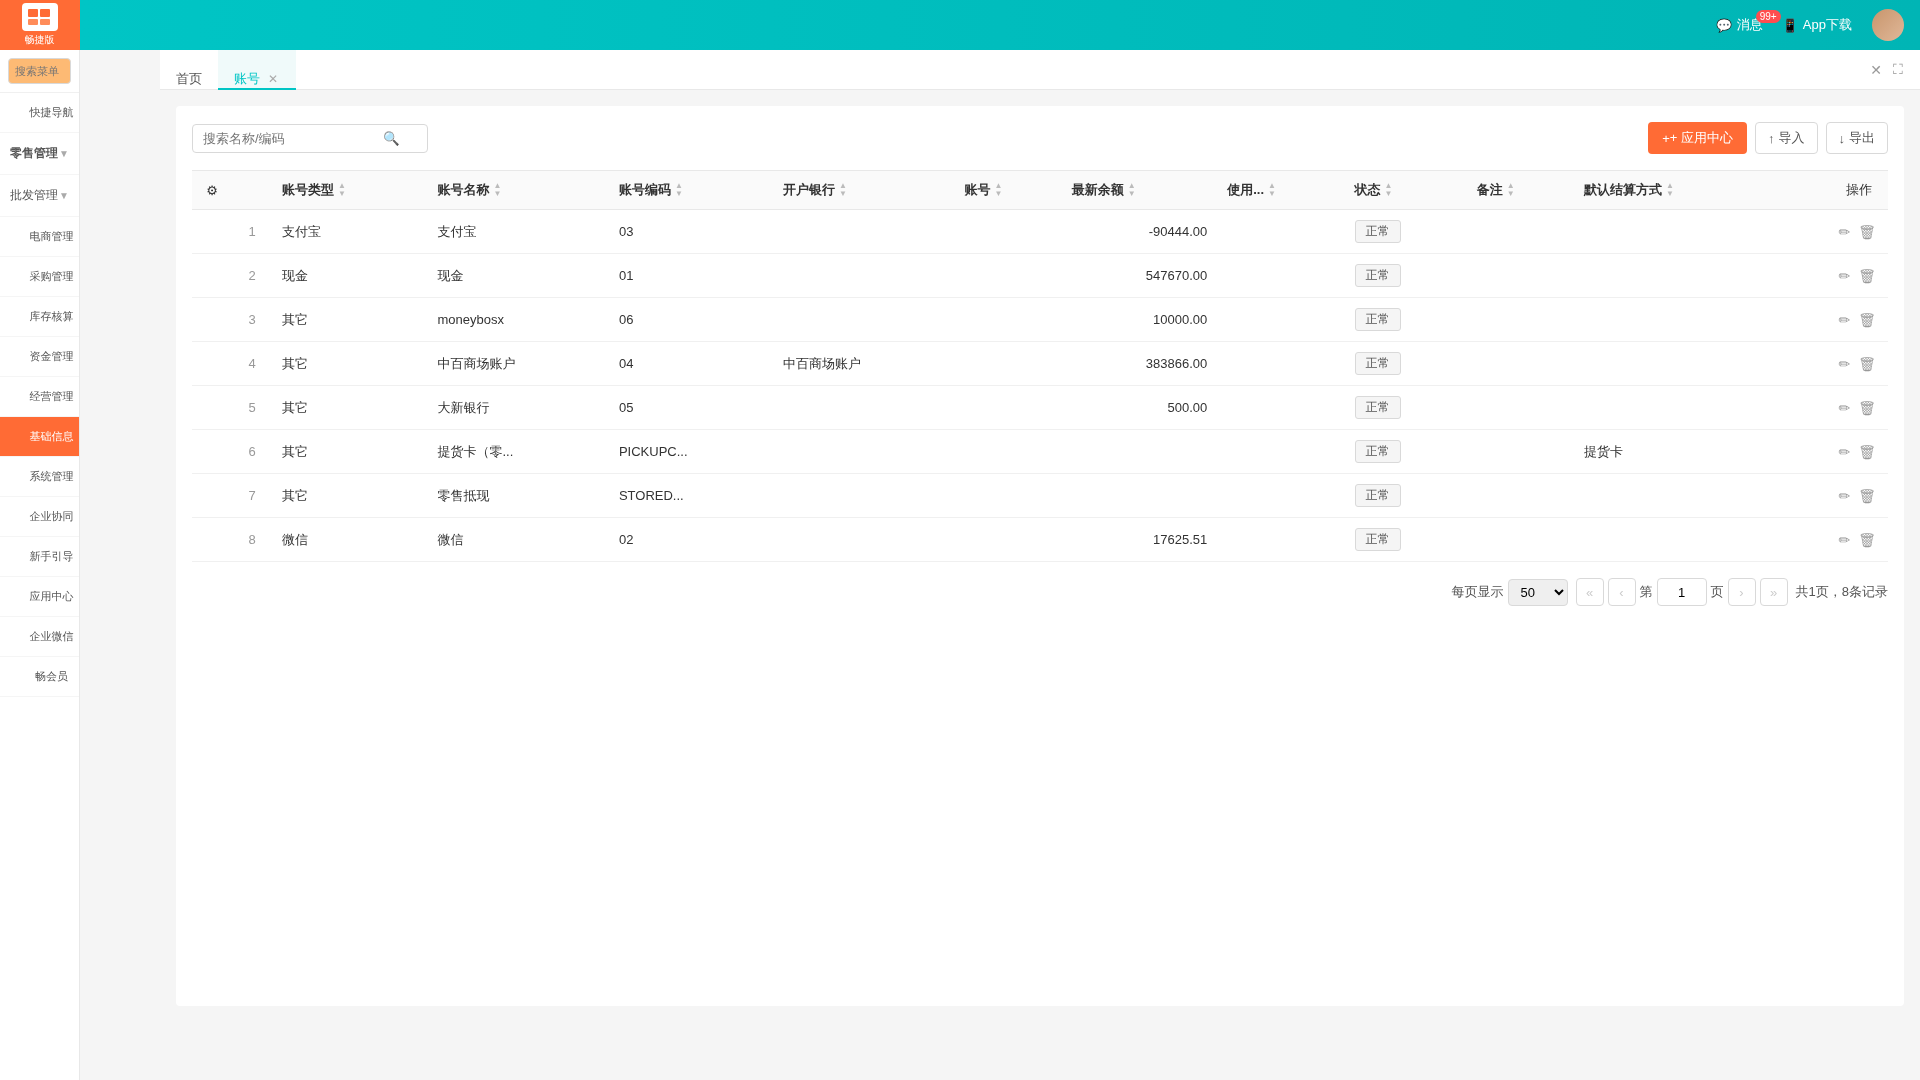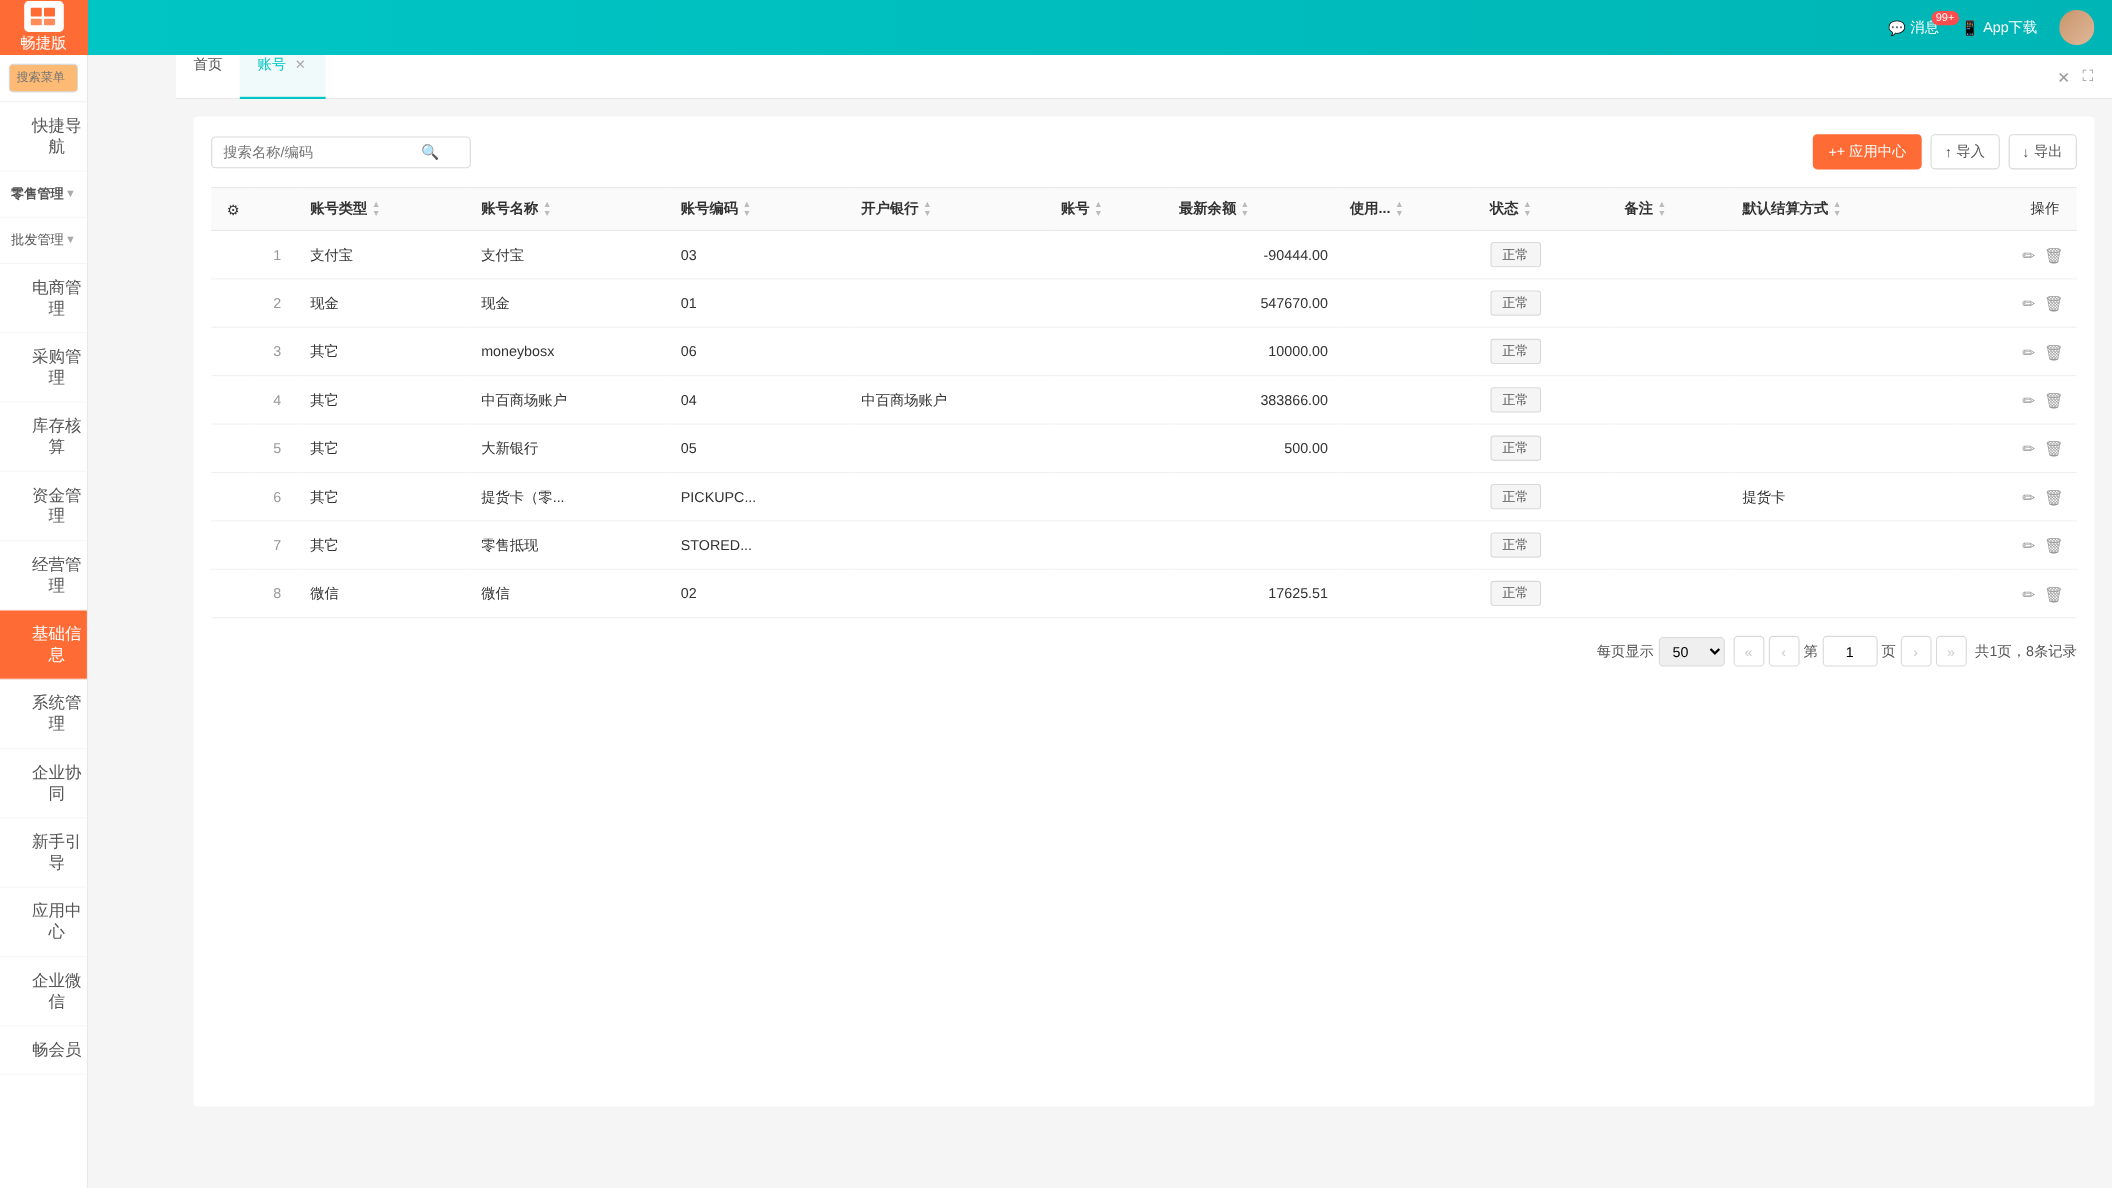--- a/index.html
+++ b/index.html
@@ -31,21 +31,21 @@
       border-radius: 4px;
       display: flex;
       align-items: center;
       justify-content: center;
       font-size: 10px;
       color: #ff6b35;
       font-weight: bold;
     }
     .sidebar-logo-text {
       color: #fff;
-      font-size: 14px;
+      font-size: 10px;
       margin-top: 2px;
     }
     .sidebar-search {
       width: 100%;
       padding: 8px 8px;
       border-bottom: 1px solid #f0f0f0;
     }
     .sidebar-search input {
       width: 100%;
       height: 28px;
@@ -59,21 +59,21 @@
       width: 100%;
       padding: 12px 0;
       text-align: center;
       cursor: pointer;
       color: #555;
       font-size: 12px;
       border-bottom: 1px solid #f5f5f5;
       transition: background 0.2s;
     }
     .sidebar-nav-item.active { background: #ff6b35; color: #fff; }
-    .sidebar-nav-item .nav-label { font-size: 15px; margin-left: 24px; }
+    .sidebar-nav-item .nav-label { font-size: 11px; margin-left: 24px; }
 
     
     .main {
       margin-left: 80px;
       margin-top: 50px;
       flex: 1;
       display: flex;
       flex-direction: column;
       overflow: hidden;
     }
@@ -82,21 +82,21 @@
     .tabs-bar {
       background: #fff;
       border-bottom: 1px solid #e8e8e8;
       display: flex;
       align-items: center;
       height: 40px;
       padding: 0 0;
     }
     .tab {
       display: flex;
-      align-items: flex-start;
+      align-items: flex-end;
       height: 40px;
       padding: 0 16px;
       cursor: pointer;
       border-bottom: 2px solid transparent;
       font-size: 13px;
       color: #555;
       gap: 6px;
       white-space: nowrap;
     }
     .tab.active {

